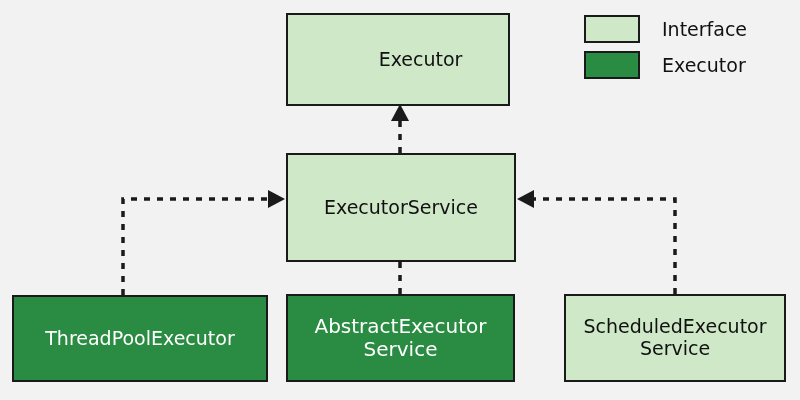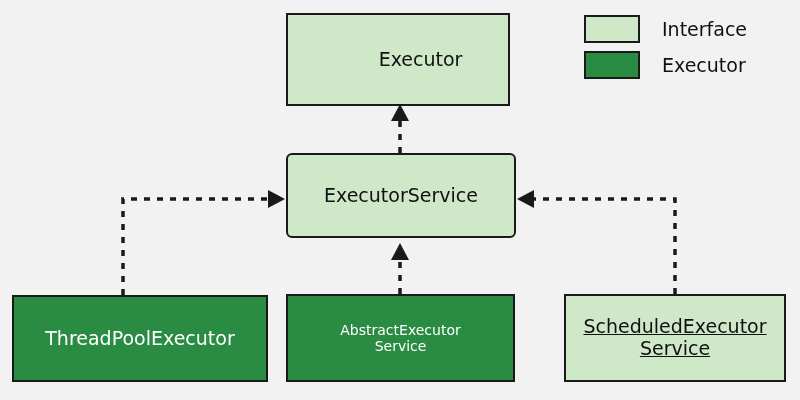--- a/index.html
+++ b/index.html
@@ -43,36 +43,34 @@
   .node.cls {
     background: #2a8c43;
     color: #ffffff;
   }
   #node-executor {
     left: 286px; top: 13px; width: 224px; height: 93px;
     font-size: 19px;
     padding-left: 45px;
   }
   #node-executorservice {
-    left: 286px; top: 153px; width: 230px; height: 85px;
+    left: 286px; top: 153px; width: 230px; height: 109px;
     font-size: 19px;
-    border-radius: 6px;
   }
   #node-threadpoolexecutor {
     left: 12px; top: 295px; width: 256px; height: 87px;
     font-size: 19px;
   }
   #node-abstractexecutorservice {
     left: 286px; top: 294px; width: 229px; height: 88px;
-    font-size: 14px;
+    font-size: 20px;
   }
   #node-scheduledexecutorservice {
     left: 564px; top: 294px; width: 222px; height: 88px;
     font-size: 19px;
-    text-decoration: underline;
   }
   #legend {
     position: absolute;
     left: 584px;
     top: 14px;
     width: 200px;
   }
   .legend-row {
     display: flex;
     align-items: center;

